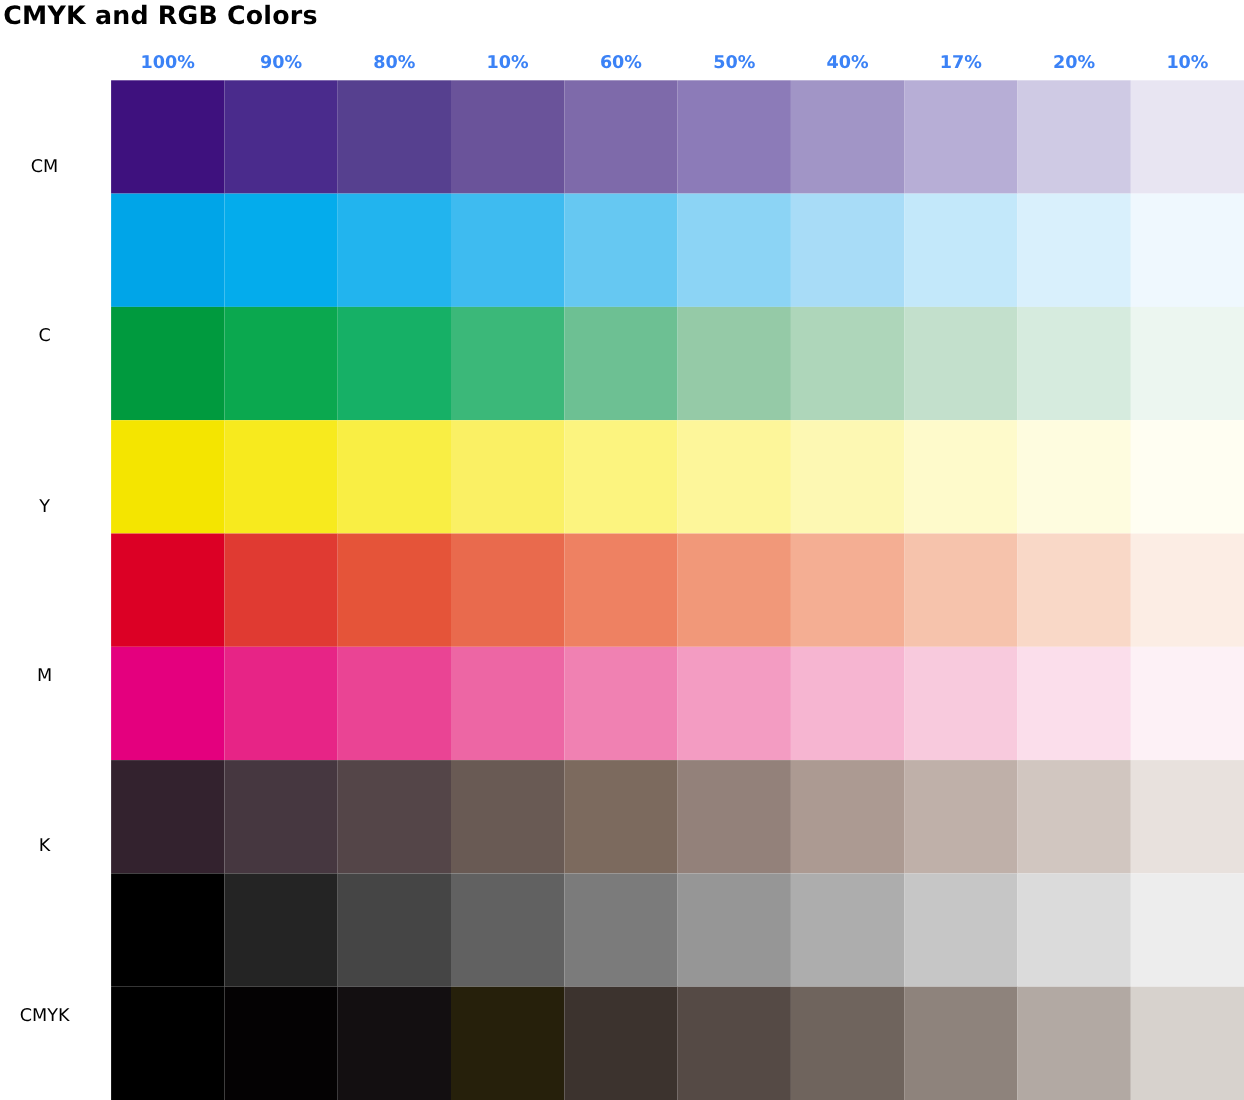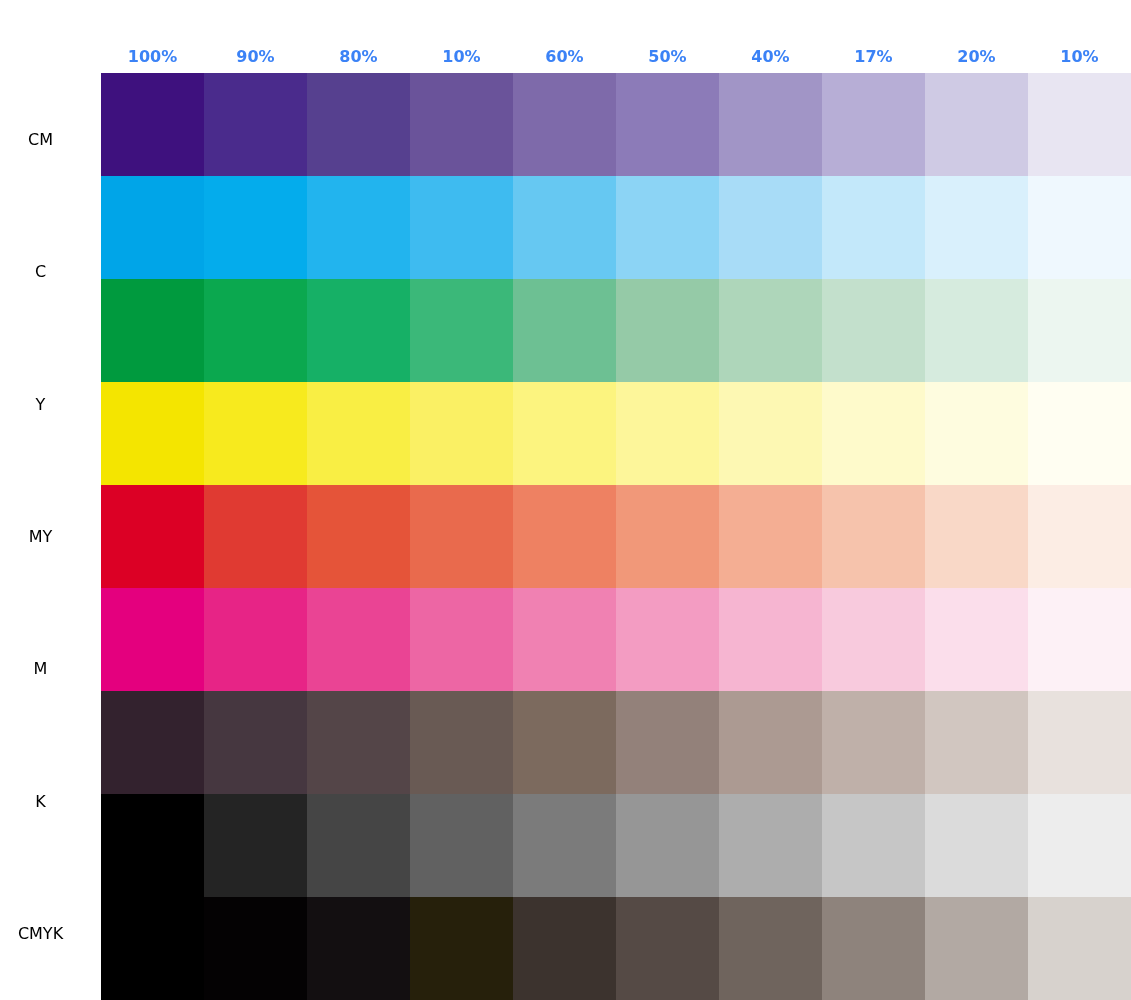--- a/index.html
+++ b/index.html
@@ -90,39 +90,39 @@
     color: #000000;
     padding-right: 20px;
     white-space: nowrap;
   }
 </style>
 </head>
 <body>
 
 <div id="page">
 
+  <div id="chart-title">CMYK and RGB Colors</div>
 
   <div id="column-headers">
       <div class="col-header">100%</div>
       <div class="col-header">90%</div>
       <div class="col-header">80%</div>
       <div class="col-header">10%</div>
       <div class="col-header">60%</div>
       <div class="col-header">50%</div>
       <div class="col-header">40%</div>
       <div class="col-header">17%</div>
       <div class="col-header">20%</div>
       <div class="col-header">10%</div>
     </div>
 
   <div id="row-labels">
       <div class="row-label">CM</div>
       <div class="row-label">C</div>
       <div class="row-label">Y</div>
-      <div class="row-label">MY</div>
       <div class="row-label">M</div>
       <div class="row-label">K</div>
       <div class="row-label">CMYK</div>
     </div>
 
   <div id="swatch-grid">
       <div class="swatch-row">
         <div class="swatch-cell" style="background: rgb(62, 17, 126);"></div>
         <div class="swatch-cell" style="background: rgb(74, 43, 140);"></div>
         <div class="swatch-cell" style="background: rgb(86, 64, 143);"></div>

